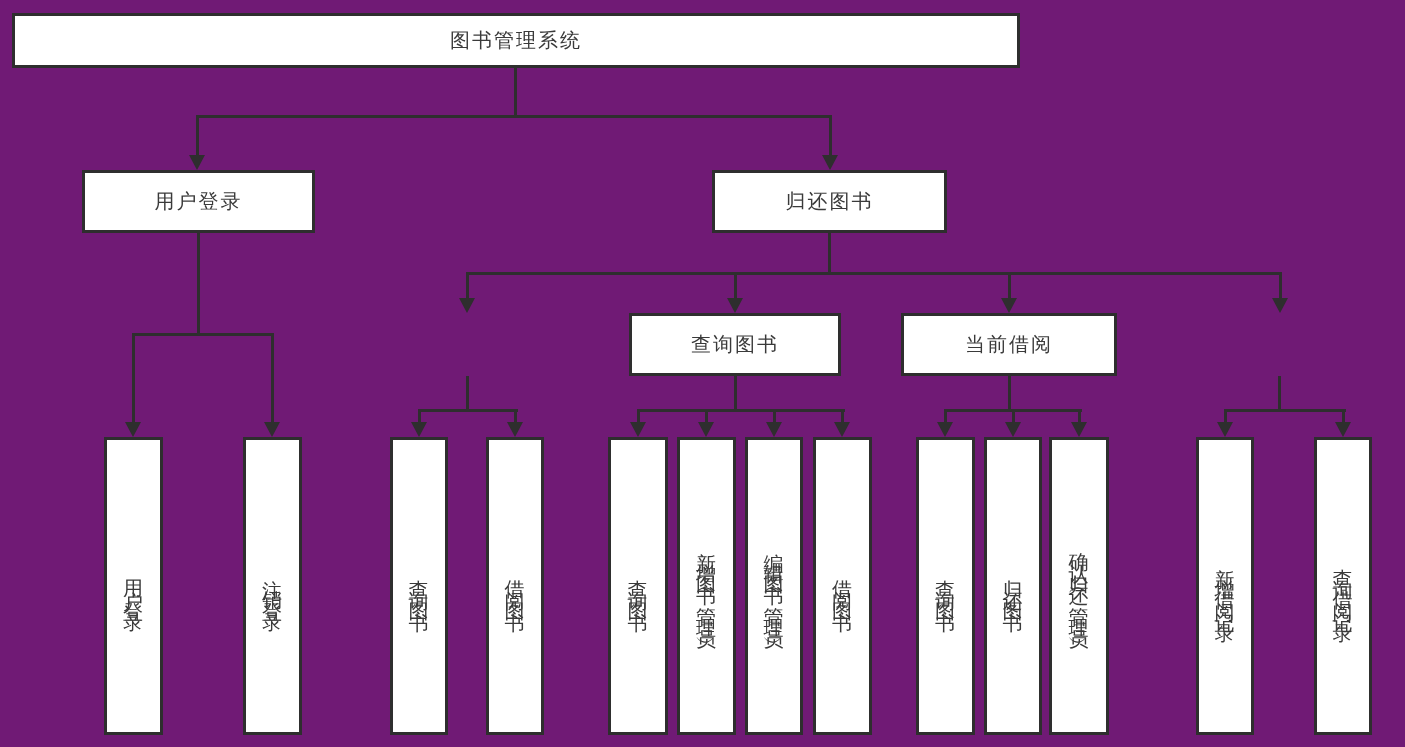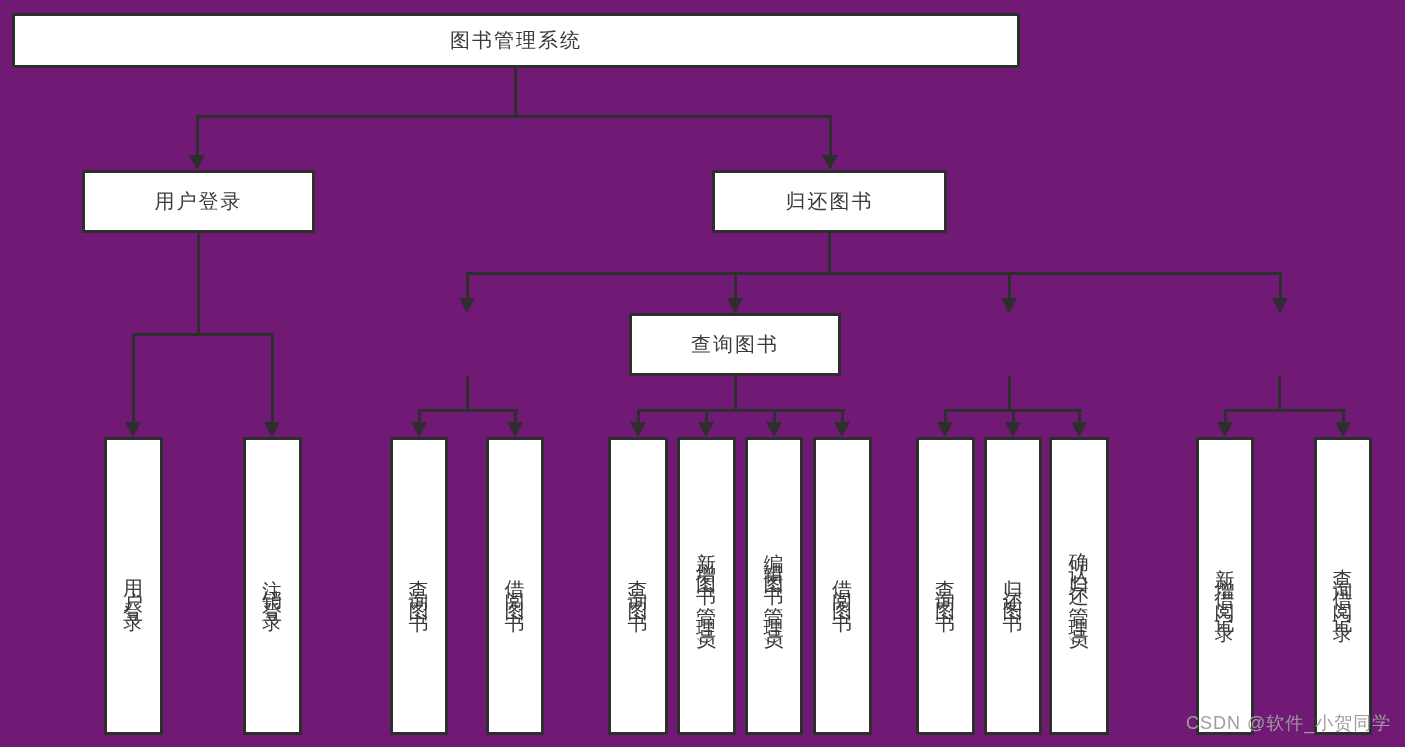--- a/index.html
+++ b/index.html
@@ -63,20 +63,23 @@
   <div class="ar" style="left:459px;top:298px"></div>
   <div class="ln" style="left:734px;top:272px;width:3px;height:26px"></div>
   <div class="ar" style="left:727px;top:298px"></div>
   <div class="ln" style="left:1008px;top:272px;width:3px;height:26px"></div>
   <div class="ar" style="left:1001px;top:298px"></div>
   <div class="ln" style="left:1279px;top:272px;width:3px;height:26px"></div>
   <div class="ar" style="left:1272px;top:298px"></div>
 
   <div class="box hbox" style="left:629px;top:313px;width:212px;height:63px">
     <span>查询图书</span>
+  </div>
+  <div class="box hbox" style="left:901px;top:313px;width:216px;height:63px">
+    <span>当前借阅</span>
   </div>
 
   <div class="ln" style="left:466px;top:376px;width:3px;height:36px"></div>
   <div class="ln" style="left:418px;top:409px;width:100px;height:3px"></div>
   <div class="ln" style="left:418px;top:409px;width:3px;height:13px"></div>
   <div class="ar" style="left:411px;top:422px"></div>
   <div class="ln" style="left:514px;top:409px;width:3px;height:13px"></div>
   <div class="ar" style="left:507px;top:422px"></div>
 
   <div class="ln" style="left:734px;top:376px;width:3px;height:36px"></div>
@@ -143,15 +146,14 @@
     <span>确认归还（管理员）</span>
   </div>
 
   <div class="box vbox" style="left:1196px;top:437px;width:58px;height:298px">
     <span>新增借阅记录</span>
   </div>
   <div class="box vbox" style="left:1314px;top:437px;width:58px;height:298px">
     <span>查询借阅记录</span>
   </div>
 
-  <div id="watermark">CSDN @软件_小贺同学</div>
 
 </div>
 
 </body></html>

